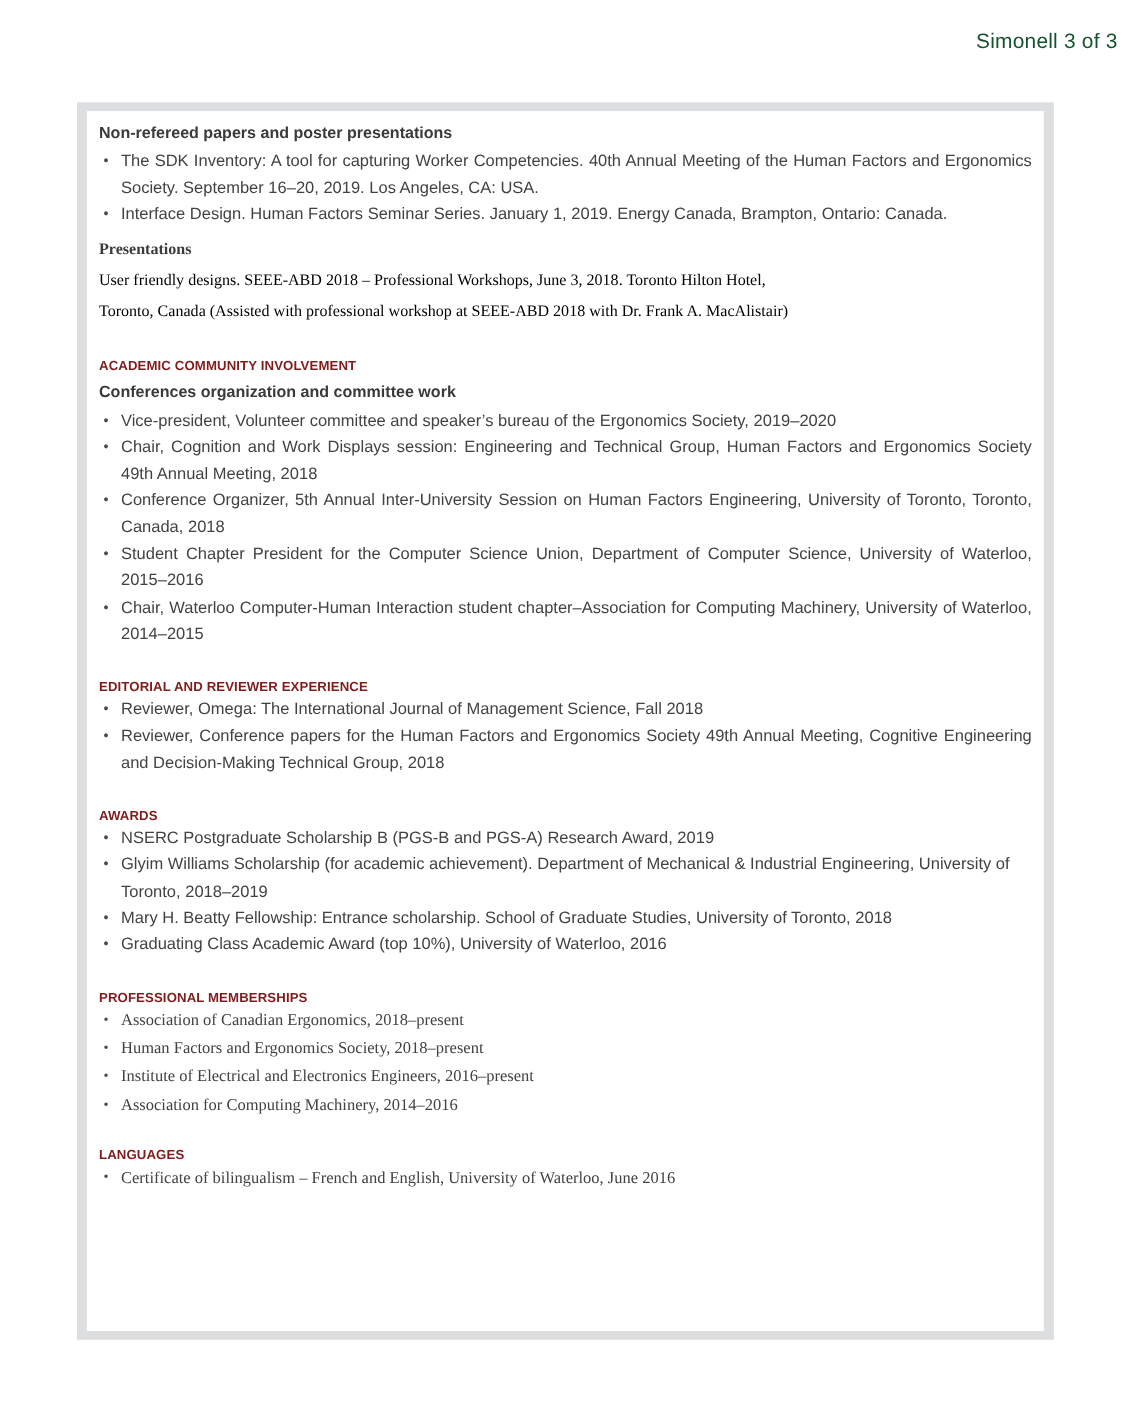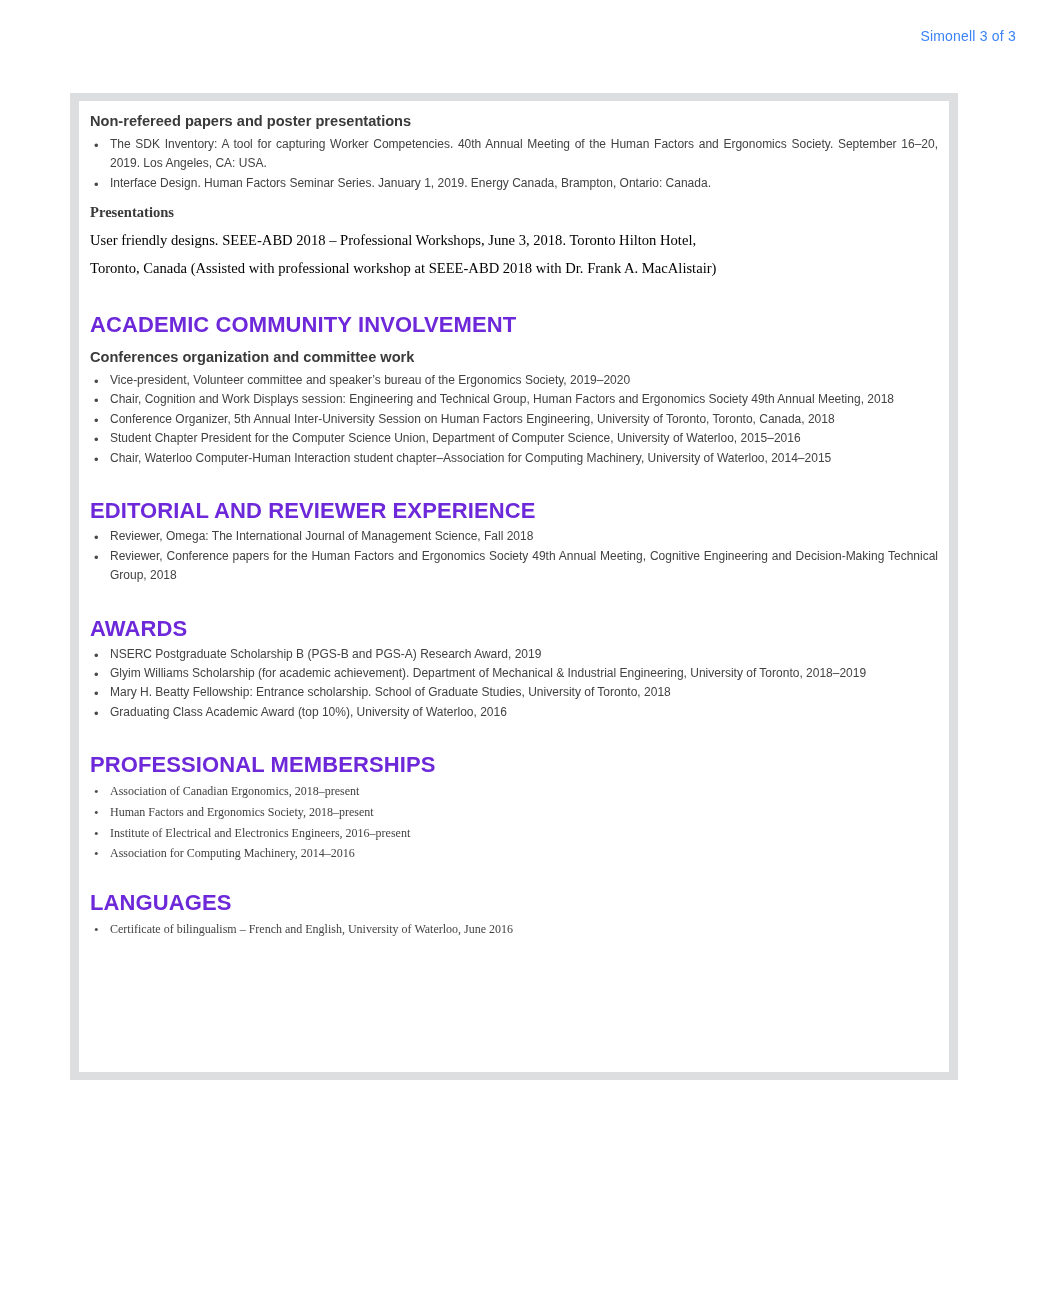--- a/index.html
+++ b/index.html
@@ -16,32 +16,32 @@
     overflow: hidden;
   }
 
   
   .page-header {
     position: absolute;
     top: 28px;
     left: 0;
     width: 1016px;
     text-align: right;
-    font-size: 14px;
-    color: #3b82f6;
+    font-size: 19px;
+    color: #14532d;
     letter-spacing: 0.2px;
   }
 
   
   .doc-frame {
     position: absolute;
     left: 70px;
     top: 93px;
     width: 888px;
-    height: 987px;
+    height: 1125px;
     background: #dcdee0;
     padding: 8px 9px 8px 9px;
     box-sizing: border-box;
   }
   .doc-page {
     background: #ffffff;
     width: 100%;
     height: 100%;
     box-sizing: border-box;
     padding: 10px 11px 10px 11px;
@@ -50,23 +50,23 @@
 
   
   .sub-head {
     font-size: 14.6px;
     font-weight: bold;
     color: #3a3a3a;
     margin: 0 0 2px 0;
     line-height: 1.5;
   }
   .section-head {
-    font-size: 22px;
+    font-size: 12px;
     font-weight: bold;
-    color: #6d28d9;
+    color: #7f1d1d;
     margin: 0;
     line-height: 1.5;
     letter-spacing: 0.1px;
   }
   .section-block {
     margin-top: 26px;
   }
   .section-block.tight {
     margin-top: 22px;
   }
@@ -74,21 +74,21 @@
   .head-gap-md { margin-top: 9px; font-family: Liberation Serif, serif; }
 
   ul.bullets {
     list-style: none;
     margin: 0;
     padding: 0;
   }
   ul.bullets li {
     position: relative;
     padding-left: 20px;
-    font-size: 12px;
+    font-size: 15px;
     line-height: 1.62;
     color: #424242;
     text-align: justify;
     margin: 0;
     hyphens: manual;
   }
   ul.bullets li::before {
     content: "\2022";
     position: absolute;
     left: 4px;

